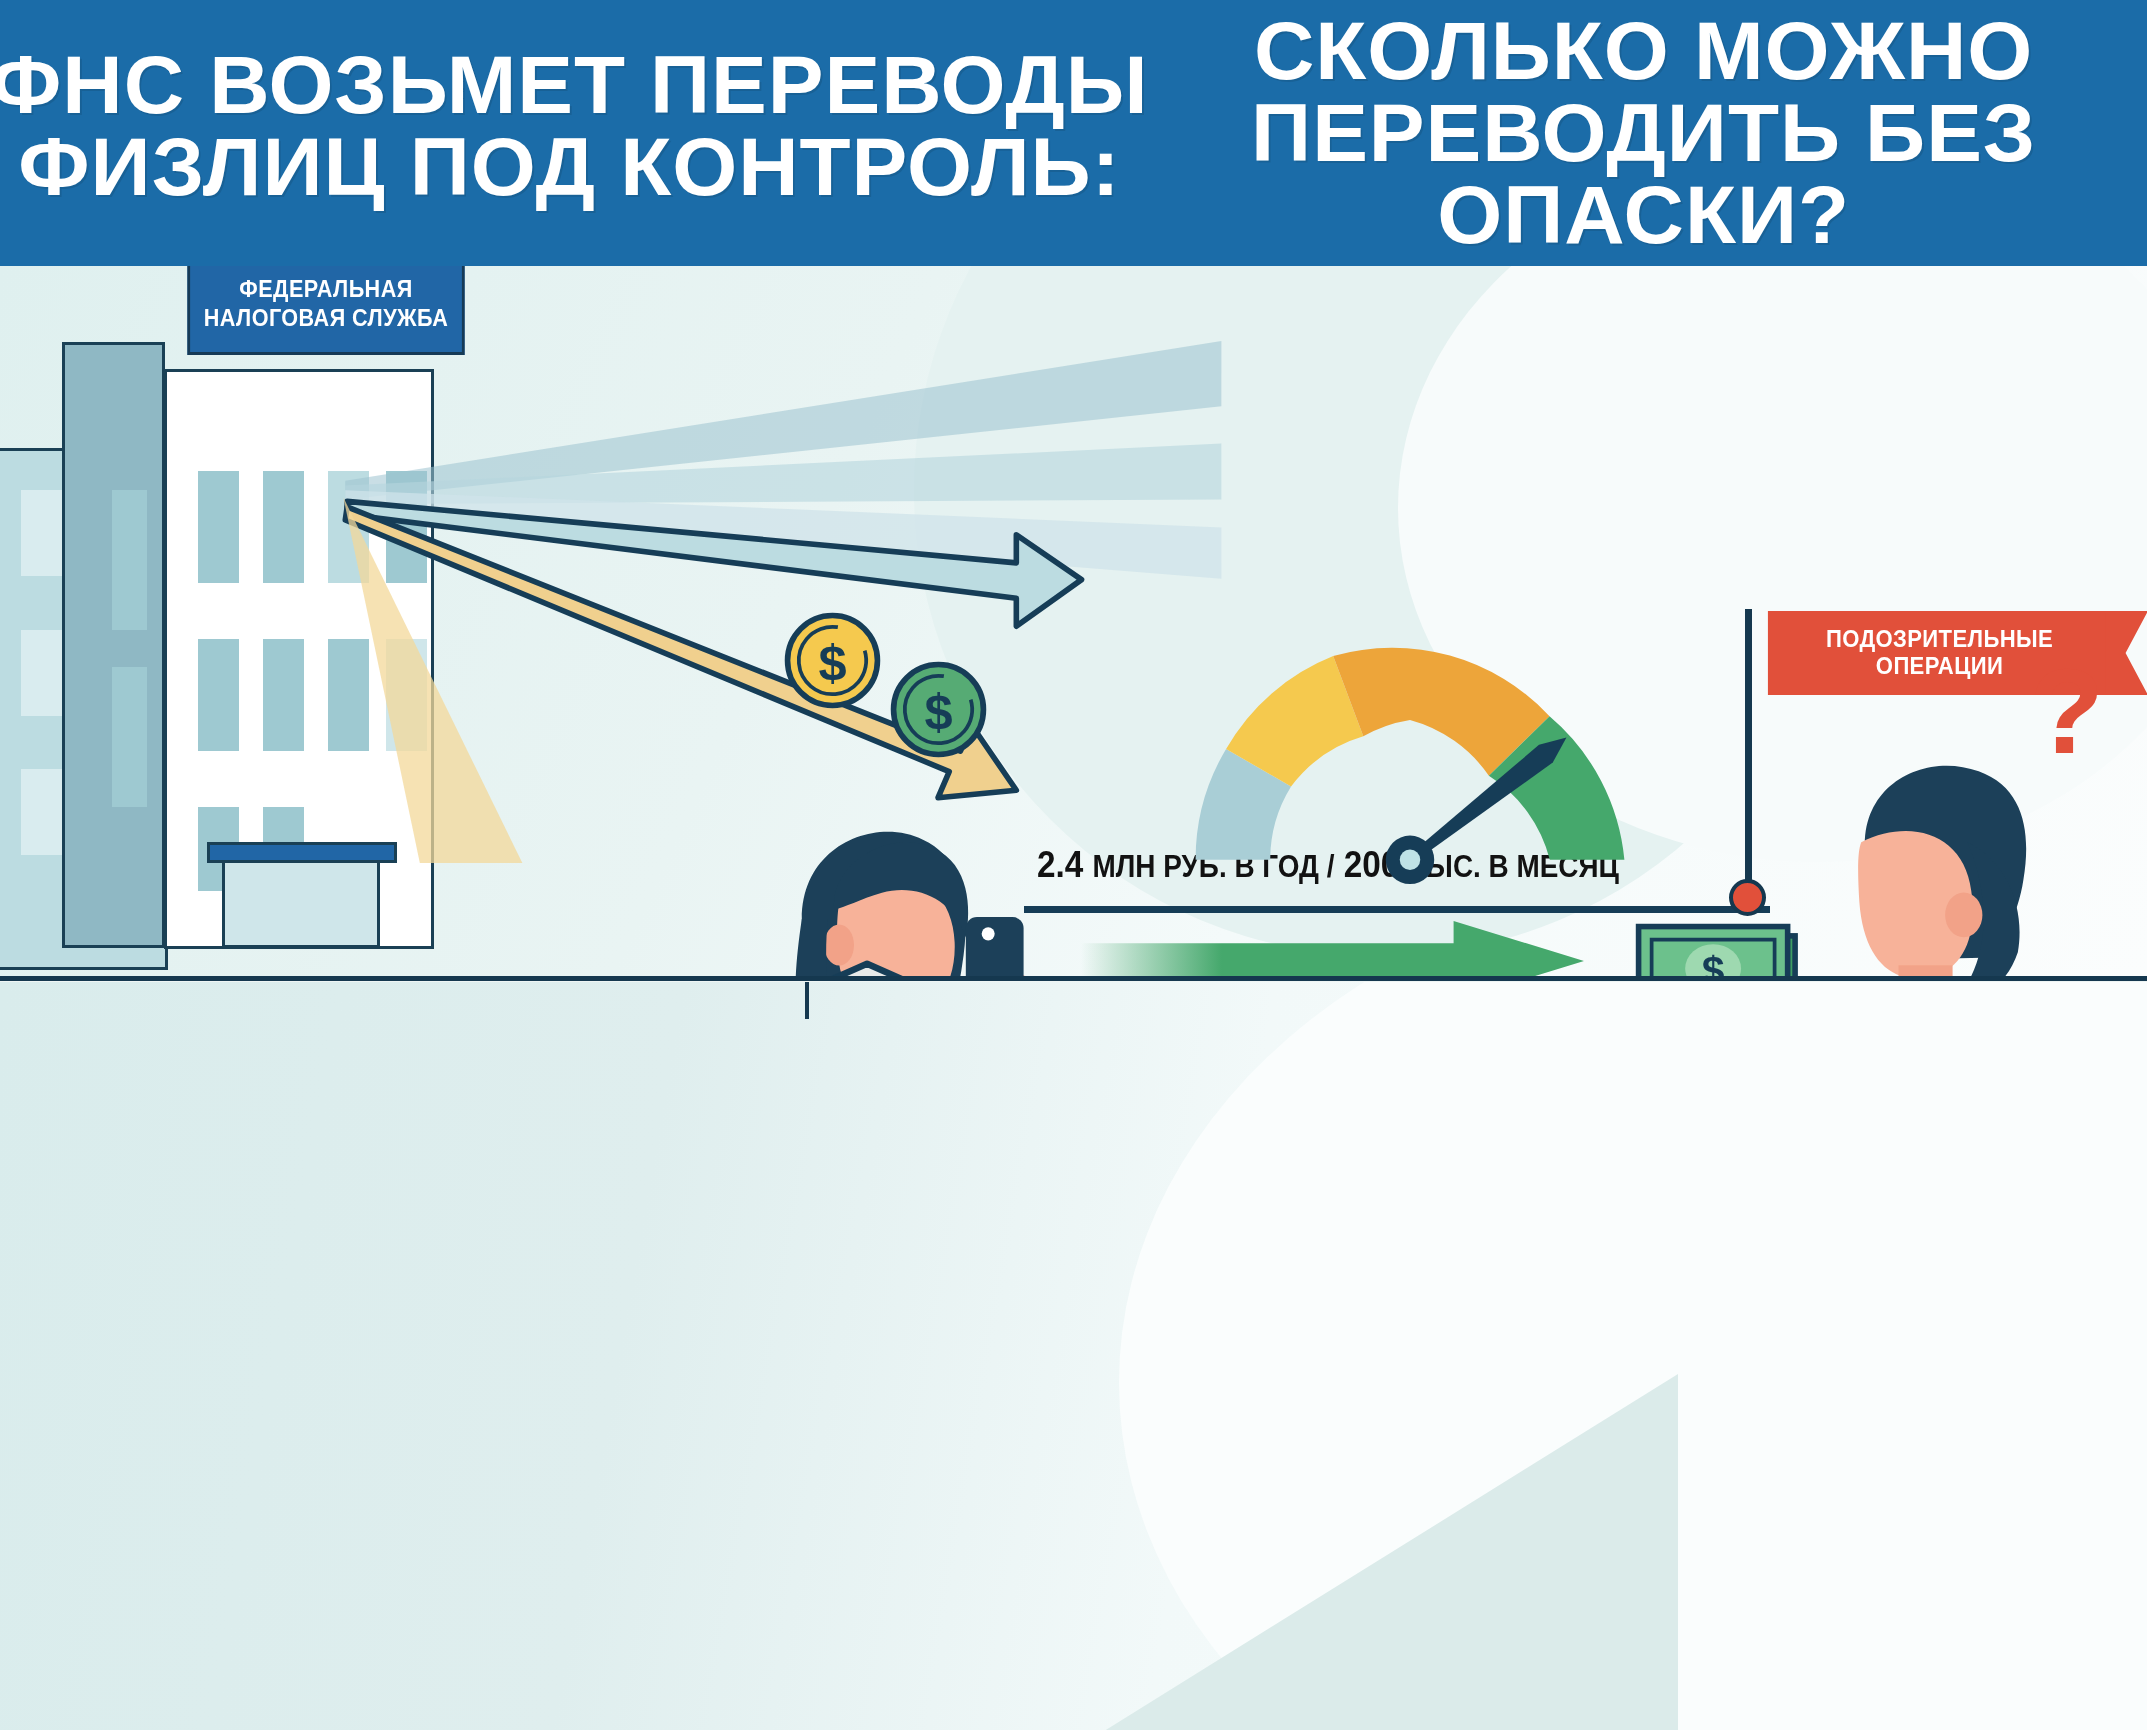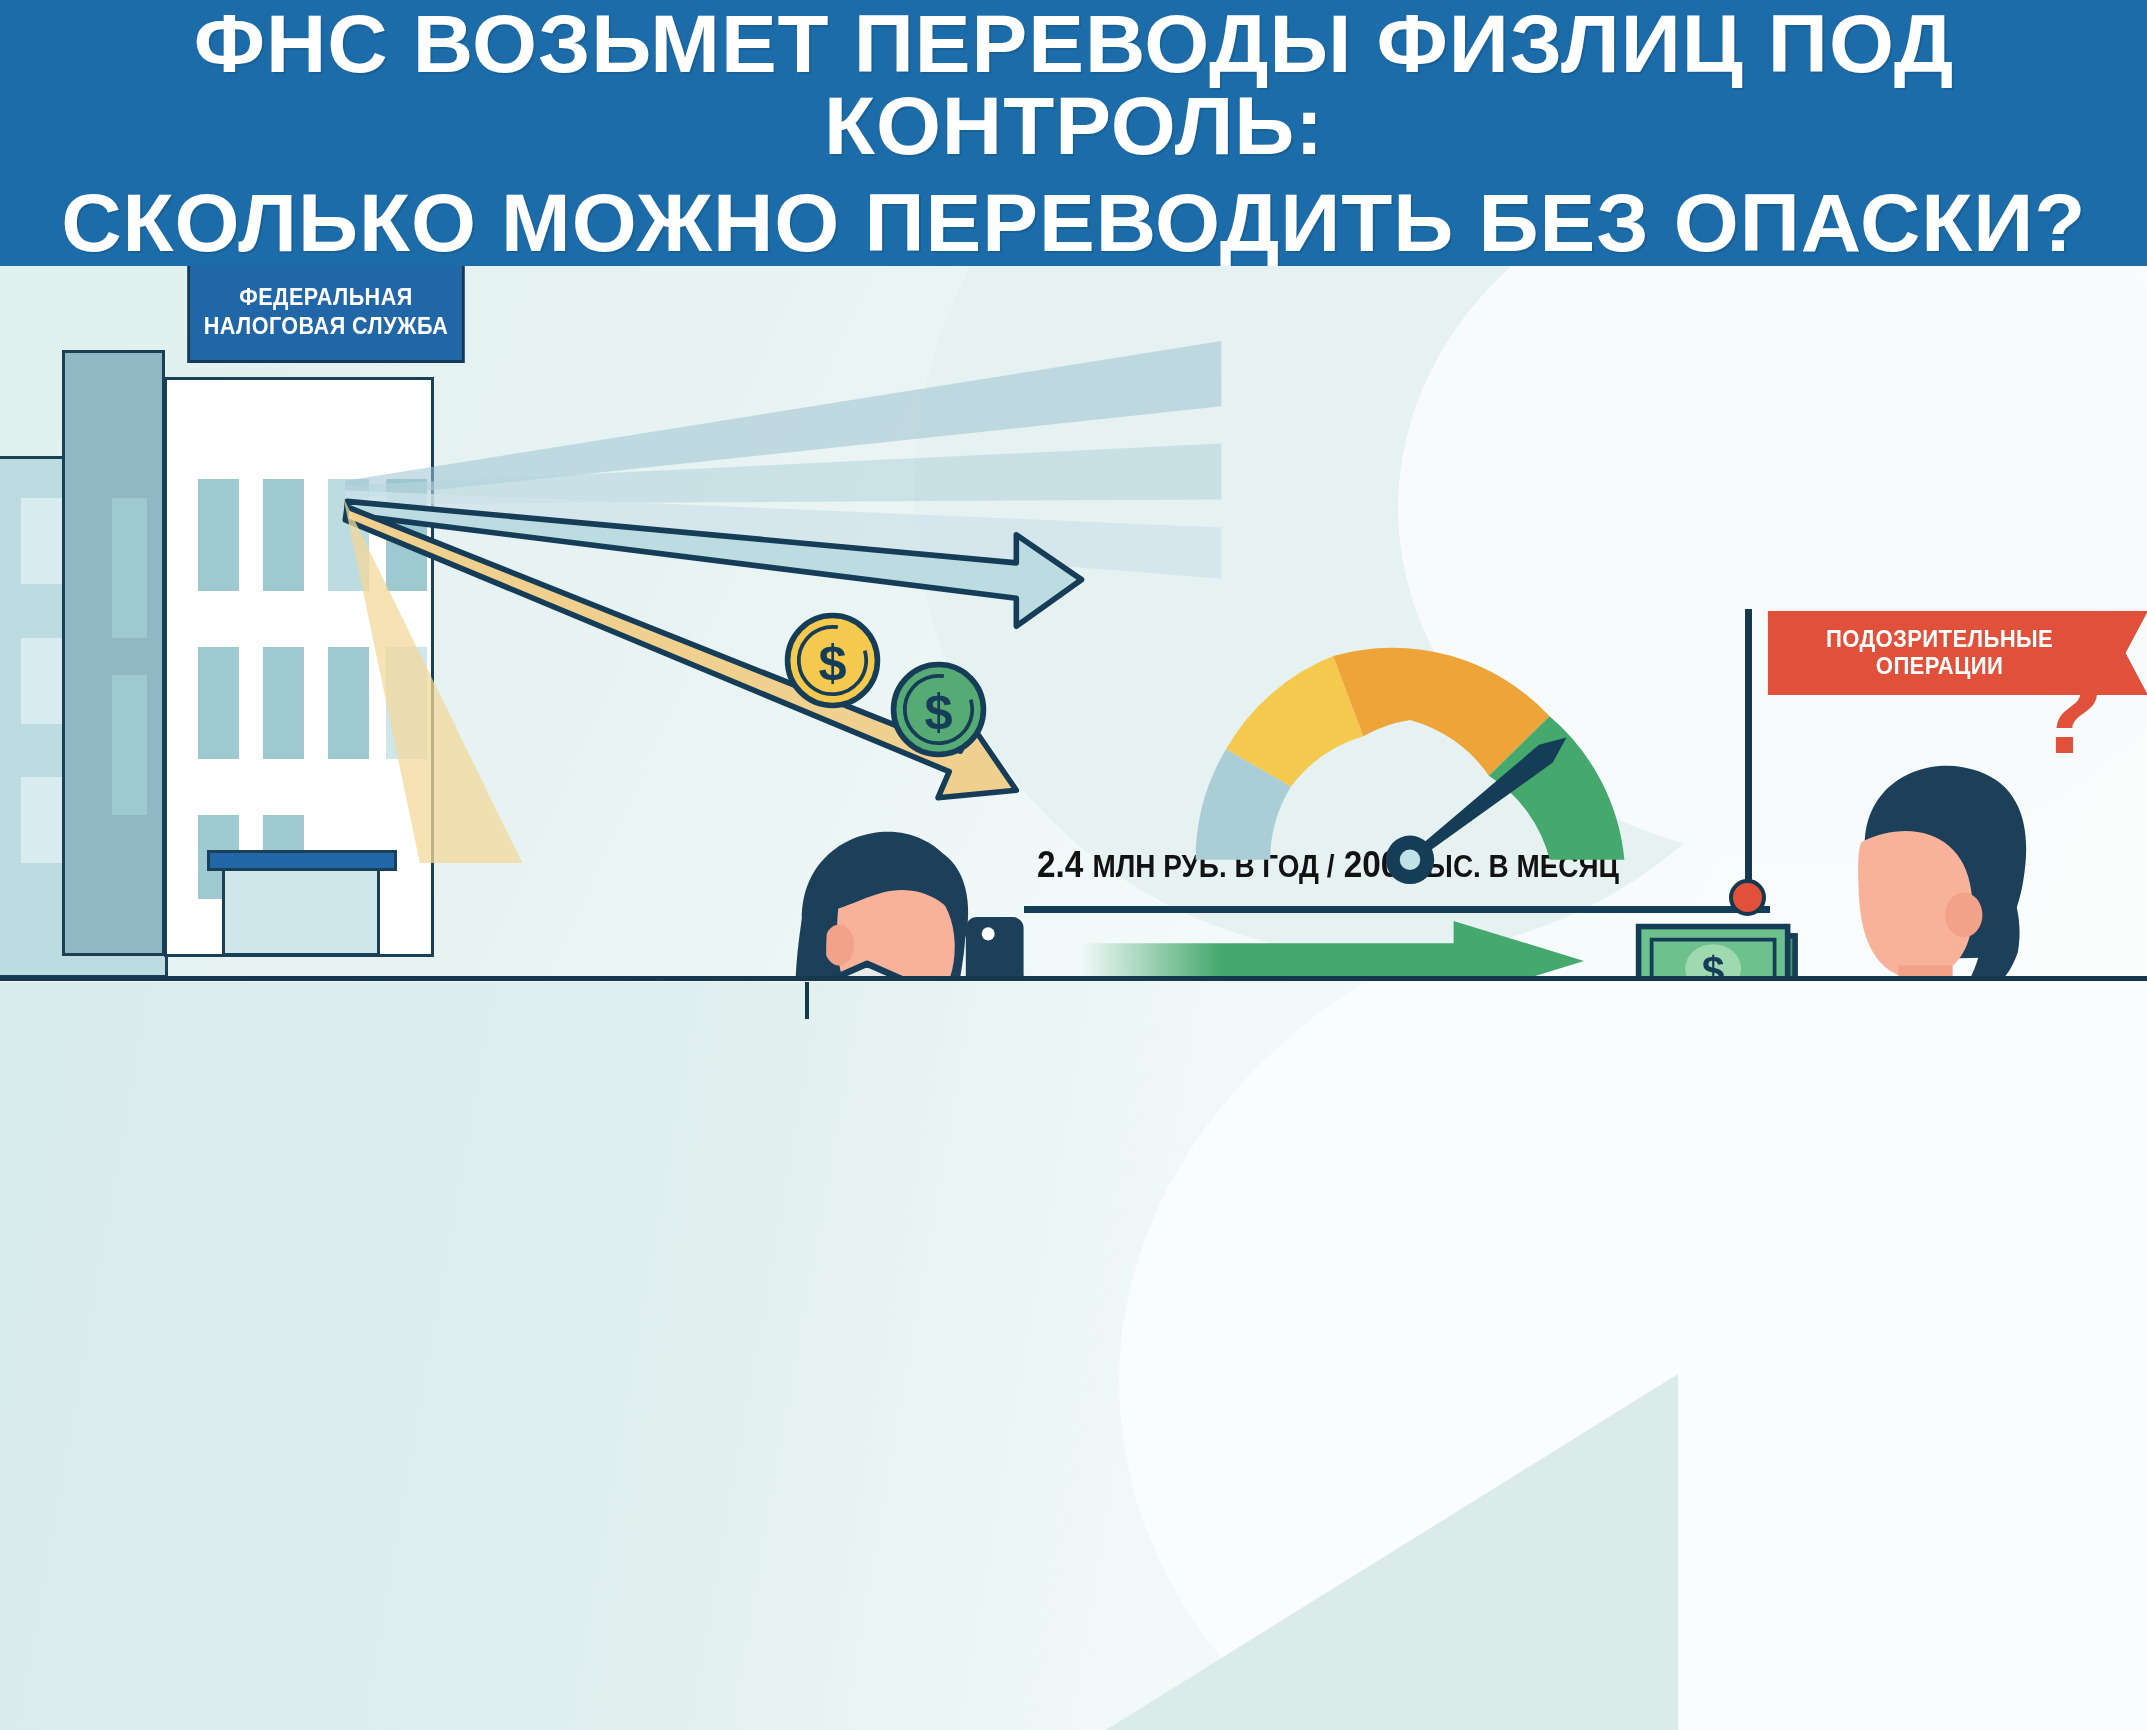--- a/index.html
+++ b/index.html
@@ -6,21 +6,21 @@
   body{font-family:"Liberation Sans", sans-serif;}
   #poster{
     position:relative;width:2148px;height:1730px;overflow:hidden;
     background:#eef5f4;
   }
 
   
   #header{
     position:absolute;left:0;top:0;width:2148px;height:266px;
     background:#1b6ca8;
-    display:flex;flex-direction:column;align-items:center;justify-content:center;
+    display:flex;flex-direction:row;align-items:center;justify-content:center;
   }
   .title-line{
     color:#ffffff;font-weight:bold;letter-spacing:0.9px;
     font-family:"Liberation Sans", sans-serif;
     font-size:80px;line-height:1.0;text-align:center;
     transform:scaleX(1.02);
     text-shadow:1.9px 1.9px 0 rgba(0,0,0,.10);
   }
   .title-line.l1{font-size:82px;margin-bottom:15px;}
   .title-line.l2{font-size:82px;}
@@ -47,21 +47,21 @@
   .blob{position:absolute;border-radius:50%;pointer-events:none;}
   .big-num{
     position:absolute;color:#121212;font-weight:bold;
     font-family:"Liberation Sans", sans-serif;
     font-size:37px;letter-spacing:0px;transform:scaleX(.9);transform-origin:left center;
     white-space:nowrap;
   }
   .big-num .small{font-size:31px;}
 
   
-  #bldg-wrap{position:absolute;left:0;top:8px;width:708px;height:710px;}
+  #bldg-wrap{position:absolute;left:0;top:0;width:708px;height:710px;}
   .sky-bldg{position:absolute;background:#b7d6dc;border:3.7px solid #1a4055;box-sizing:border-box;}
   .win{position:absolute;background:#d9ecef;}
   .win2{position:absolute;background:#9ec9d1;}
   .sign{
     position:absolute;background:#2166a6;border:3.7px solid #163a56;box-sizing:border-box;
     display:flex;flex-direction:column;align-items:center;justify-content:center;
     color:#fff;font-weight:bold;font-size:24px;line-height:1.18;letter-spacing:0.5px;
     text-align:center;transform:scaleX(.9);
   }
 

